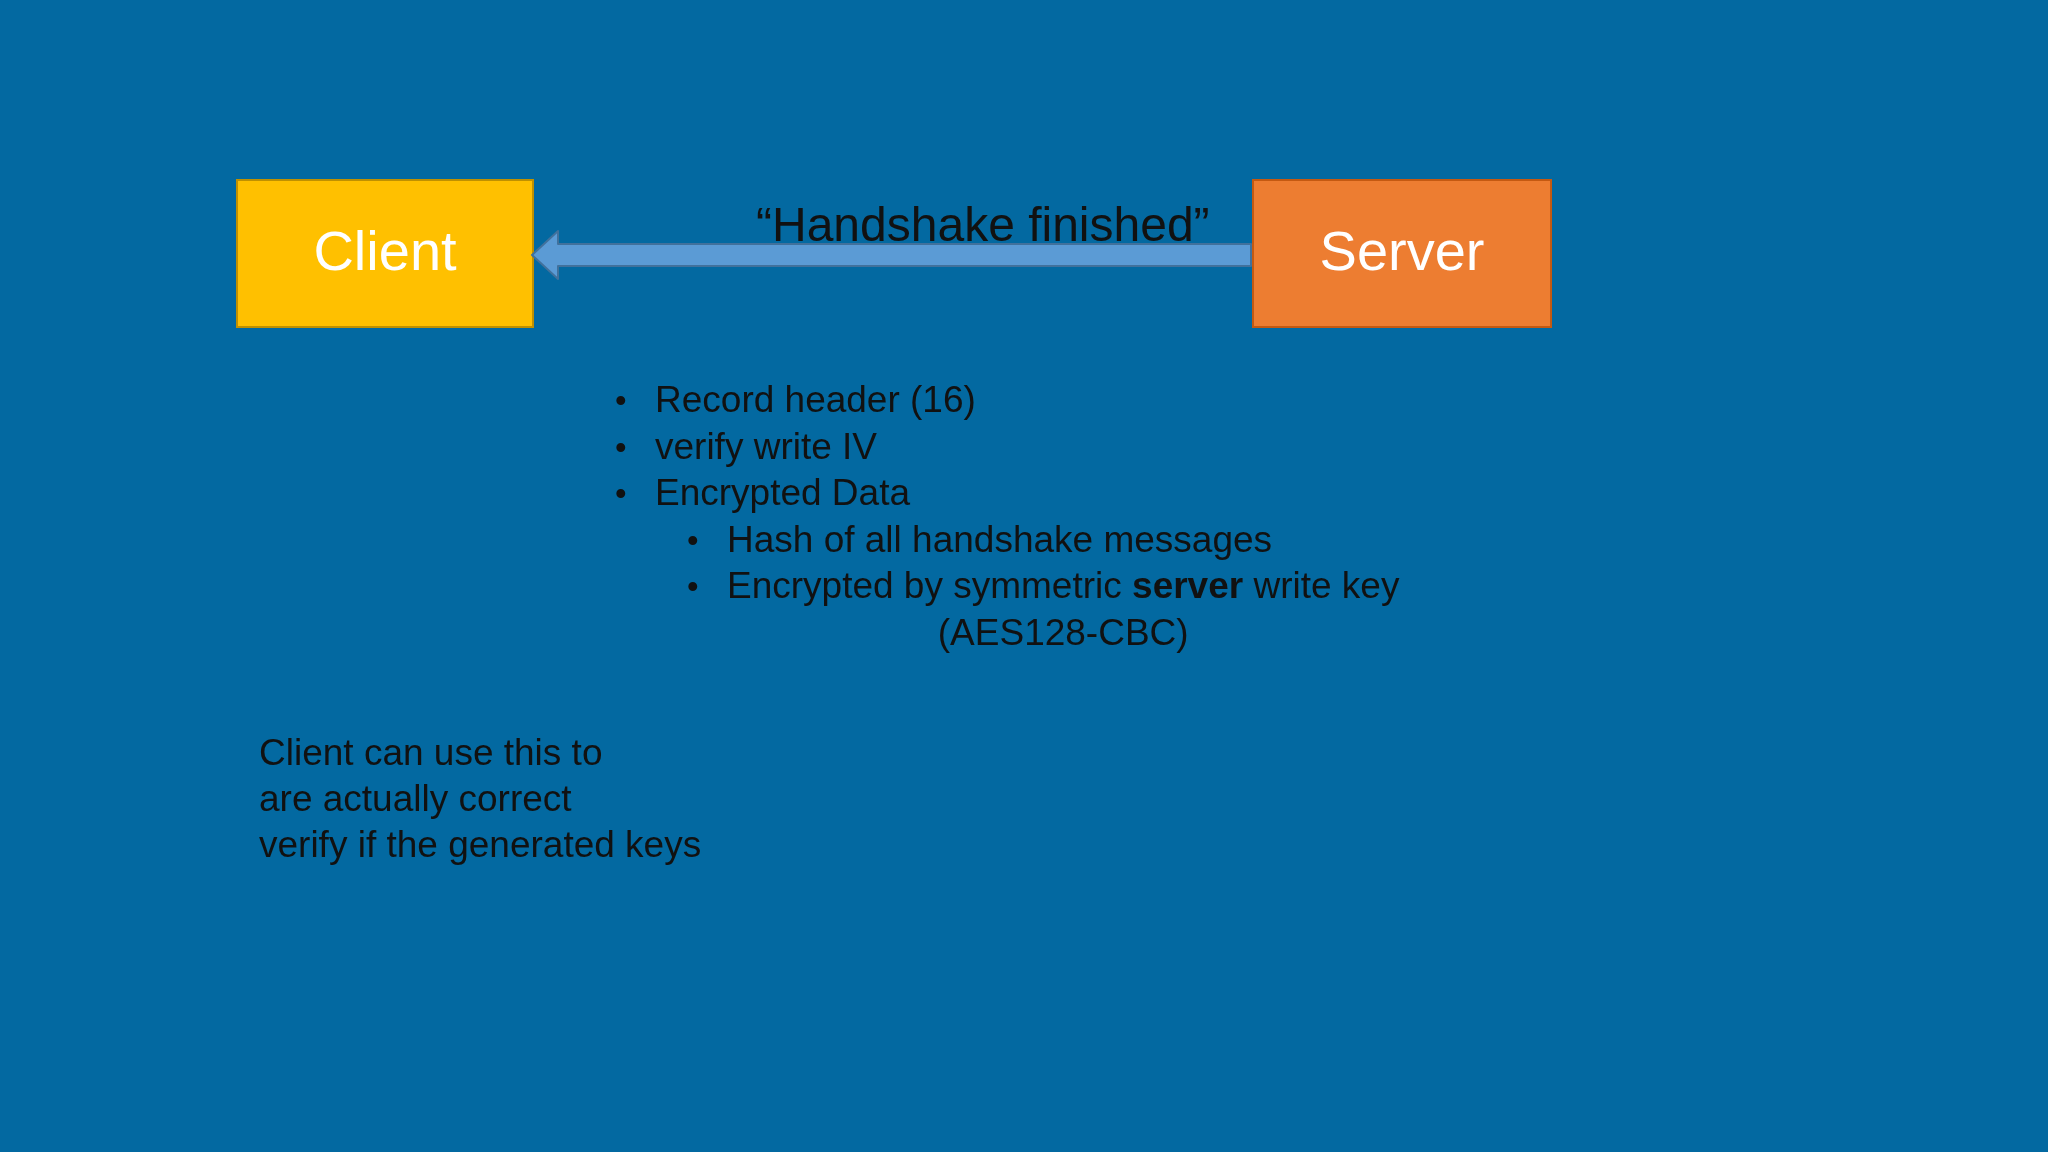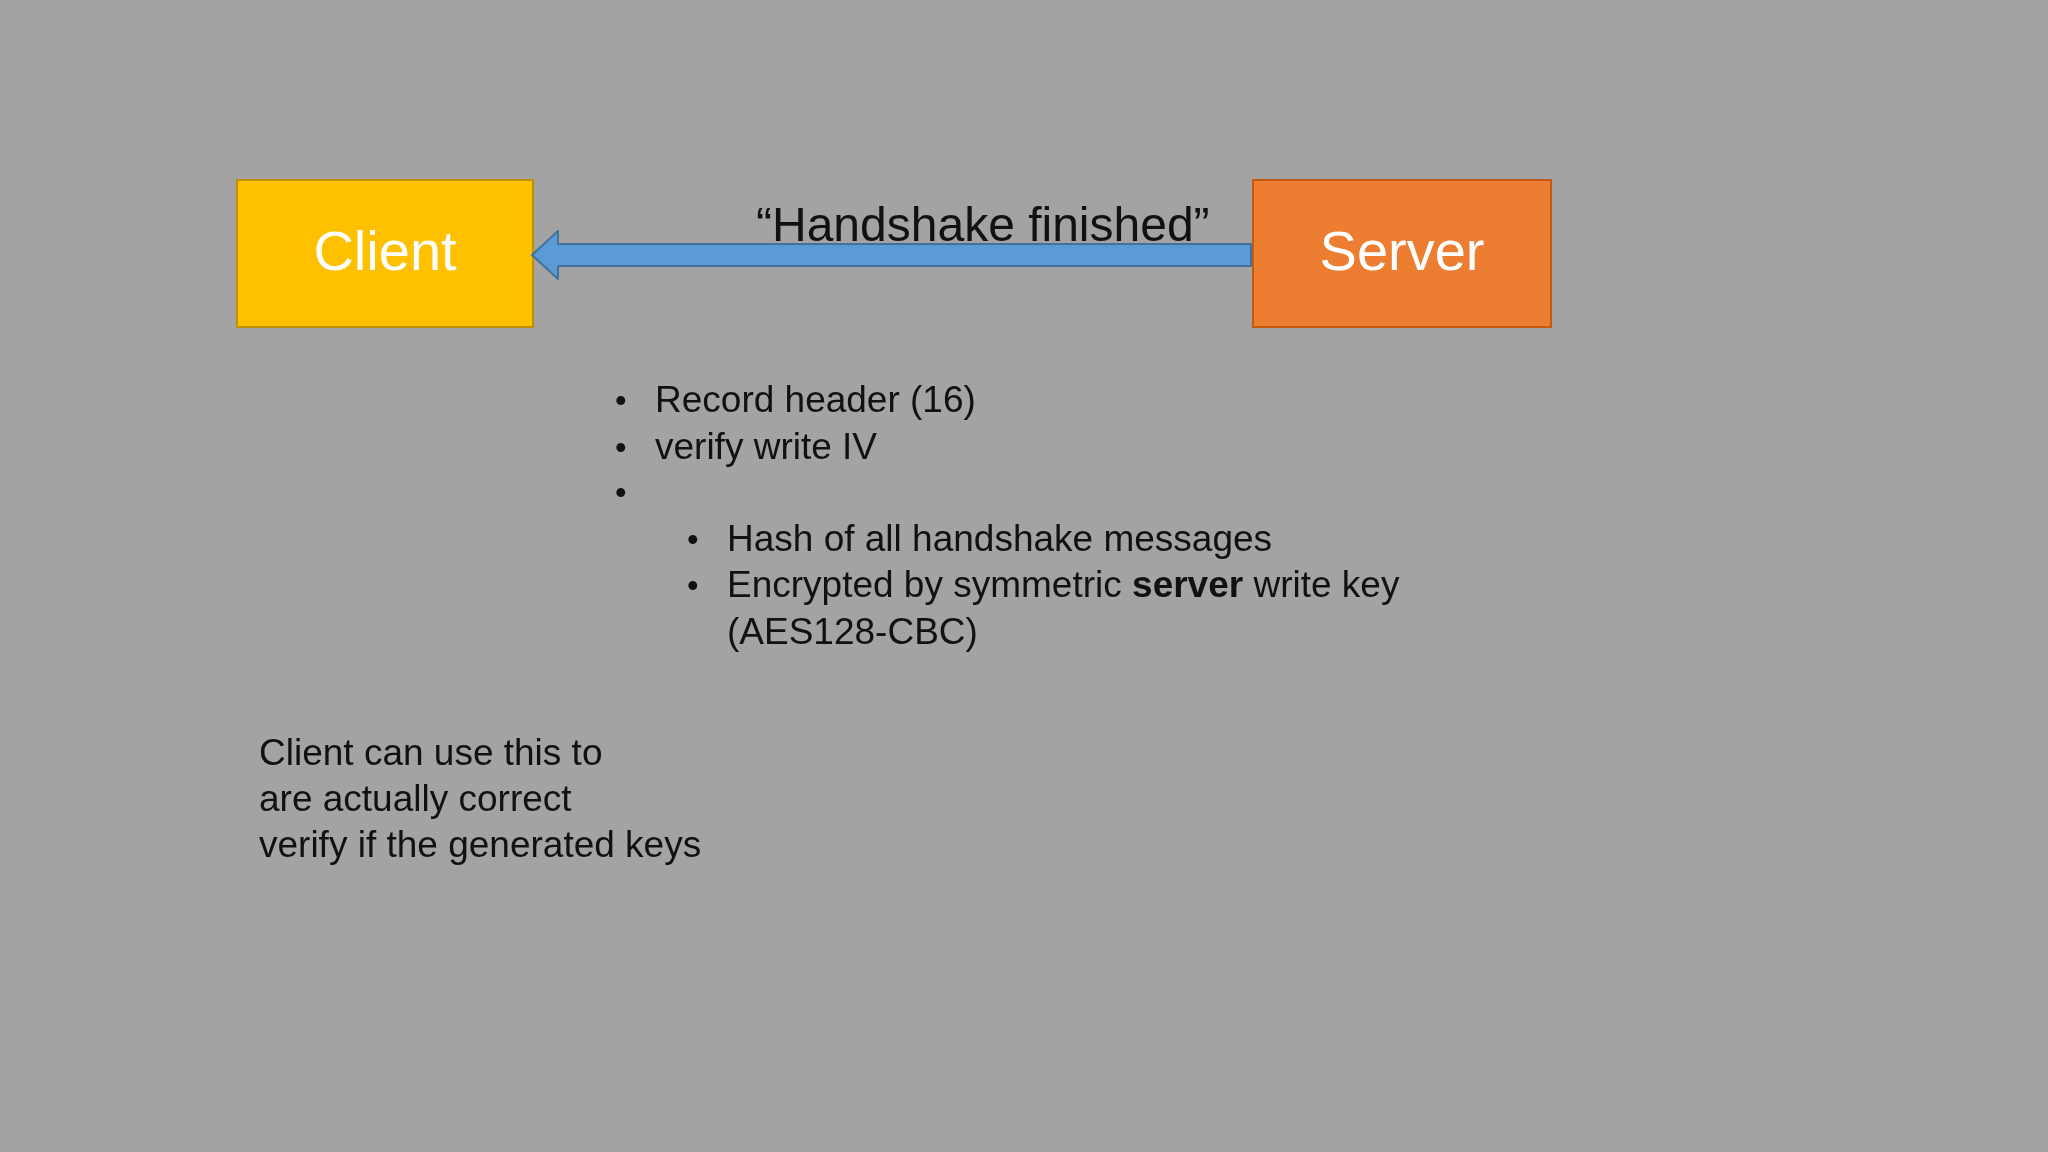--- a/index.html
+++ b/index.html
@@ -1,20 +1,20 @@
 <!DOCTYPE html>
 <html><head>
 <meta charset="utf-8">
 <style>
   html, body { margin: 0; padding: 0; background: #ffffff; }
   .slide {
     position: relative;
     width: 2048px;
     height: 1152px;
-    background: #a3a3a3;
+    background: #0369a1;
     overflow: hidden;
     font-family: "Liberation Sans", "DejaVu Sans", sans-serif;
     color: #111111;
   }
 
   
   .actor-box {
     position: absolute;
     top: 179px;
     height: 149px;
@@ -67,21 +67,21 @@
   
   .detail-list {
     position: absolute;
     left: 615px;
     top: 377px;
     font-size: 37px;
     line-height: 45.5px;
   }
   .detail-list .row { display: flex; align-items: baseline; white-space: nowrap; }
   .detail-list .row.lvl2 { margin-left: 72px; }
-  .detail-list .row.cont { margin-left: 112px; }
+  .detail-list .row.cont { margin-left: 112px; justify-content: center; }
   .dot {
     display: inline-block;
     width: 40px;
     font-size: 33px;
   }
   .bold-word { font-weight: bold; }
 
   
   .note {
     position: absolute;
@@ -115,20 +115,21 @@
     <div class="row lvl1">
       <span class="dot">•</span>
       <span>Record header (16)</span>
     </div>
     <div class="row lvl1">
       <span class="dot">•</span>
       <span>verify write IV</span>
     </div>
     <div class="row lvl1">
       <span class="dot">•</span>
+      <span>Encrypted Data</span>
     </div>
     <div class="row lvl2">
       <span class="dot">•</span>
       <span>Hash of all handshake messages</span>
     </div>
     <div class="row lvl2">
       <span class="dot">•</span>
       <span><span>Encrypted by symmetric </span><span class="bold-word">server</span><span> write key</span></span>
     </div>
     <div class="row cont">

